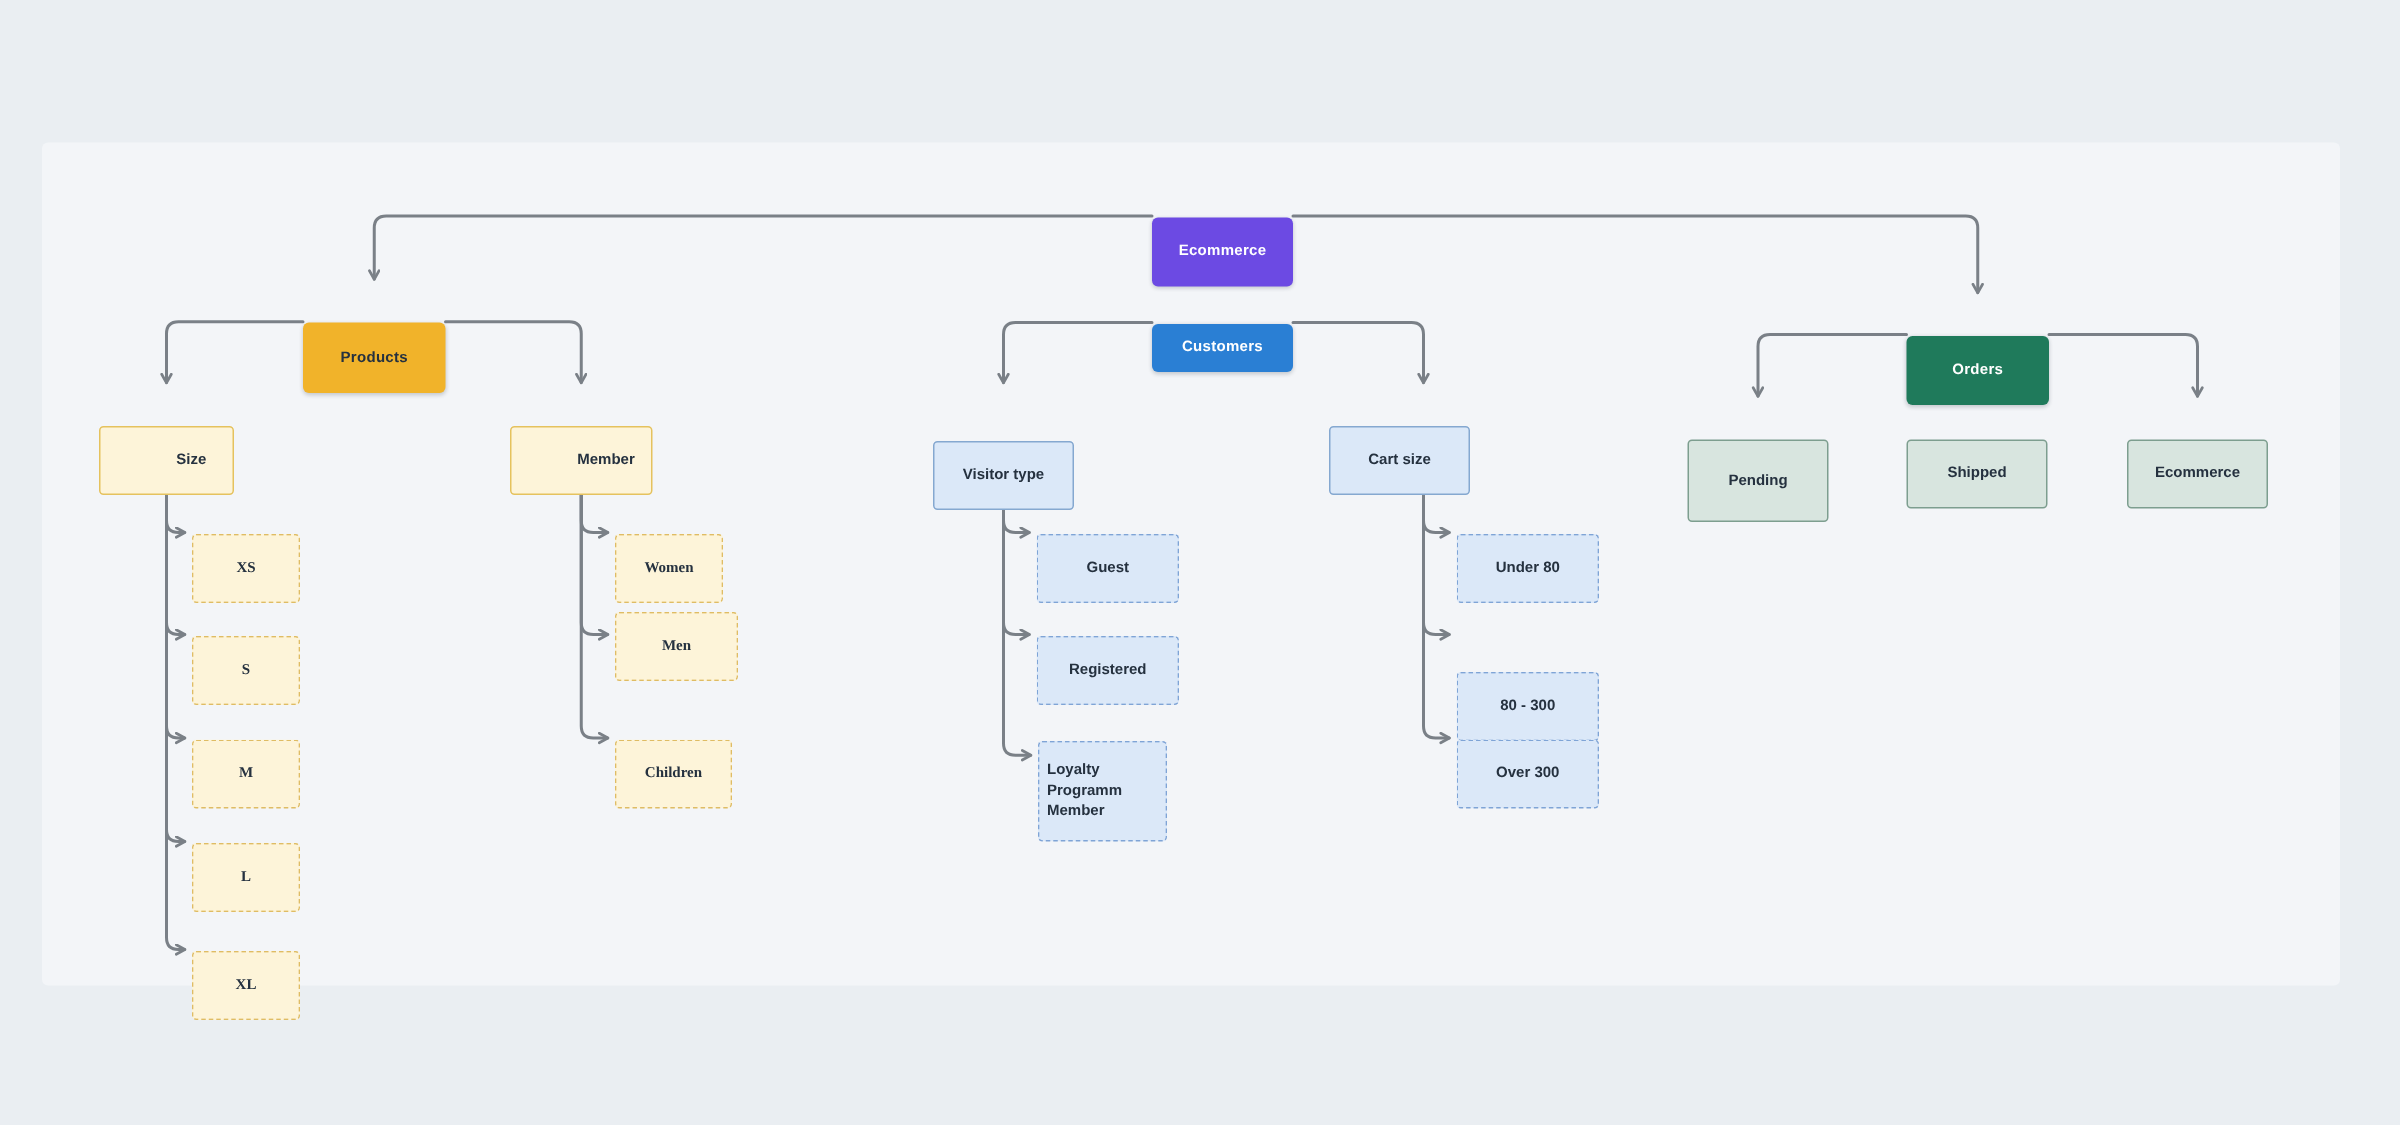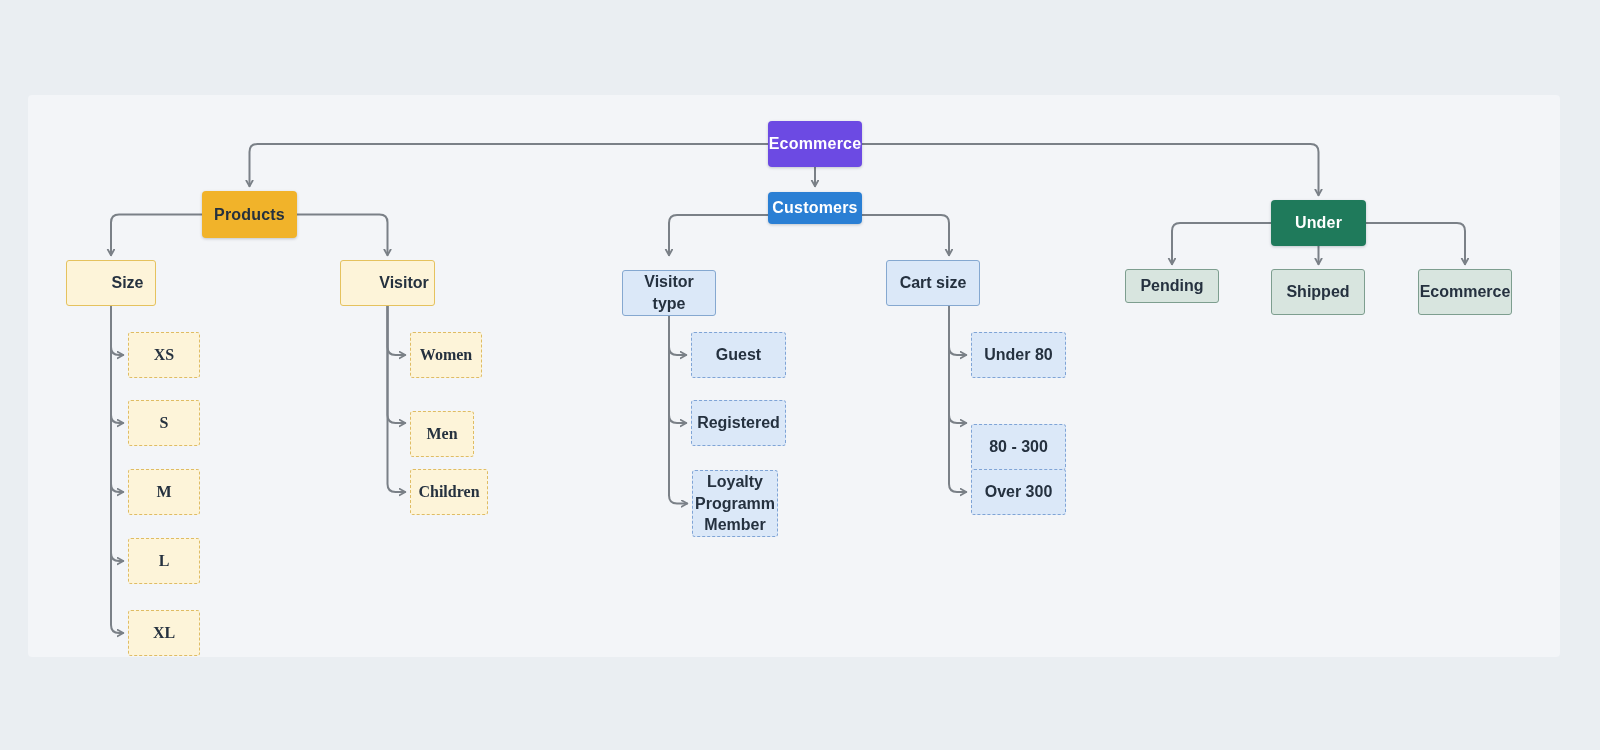--- a/index.html
+++ b/index.html
@@ -15,23 +15,23 @@
     background:#f3f5f8;border-radius:4px;
   }
   svg.edge-layer{position:absolute;left:0;top:0;}
   svg.edge-layer path.edge{
     stroke:var(--c-connector);stroke-width:2;fill:none;
     stroke-linecap:round;stroke-linejoin:round;
   }
   .node{
     position:absolute;box-sizing:border-box;
     display:flex;align-items:center;justify-content:center;
-    text-align:center;font-weight:bold;font-size:16px;
+    font-weight:bold;font-size:10px;
     color:var(--c-text-dark);border-radius:3px;
-    line-height:1.35;padding:2px 5px;cursor:default;
+    line-height:1.35;padding:2px 5px;cursor:default;margin-top:24px;
   }
   .accent{
     color:var(--c-text-light);border-radius:4px;
     box-shadow:0 1px 3px rgba(20,30,45,.22);
     letter-spacing:.2px;
   }
   .accent.purple{background:var(--c-root-accent);}
   .accent.blue{background:var(--c-customers-accent);}
   .accent.amber{background:var(--c-products-accent);color:var(--c-text-dark);}
   .accent.green{background:var(--c-orders-accent);}
@@ -81,38 +81,38 @@
     <path class="edge" marker-end="url(#arr)" d="M669,306 L669,495.5 Q669,503.5 677,503.5 L687,503.5"></path>
 
     <path class="edge" marker-end="url(#arr)" d="M949,306 L949,347 Q949,355 957,355 L966,355"></path>
     <path class="edge" marker-end="url(#arr)" d="M949,306 L949,415 Q949,423 957,423 L966,423"></path>
     <path class="edge" marker-end="url(#arr)" d="M949,306 L949,484 Q949,492 957,492 L966,492"></path>
   </svg>
 
   <div class="node accent purple" style="left:768px;top:121px;width:94px;height:46px">Ecommerce</div>
   <div class="node accent amber" style="left:202px;top:191px;width:95px;height:47px">Products</div>
   <div class="node accent blue" style="left:768px;top:192px;width:94px;height:32px">Customers</div>
-  <div class="node accent green" style="left:1271px;top:200px;width:95px;height:46px">Under</div>
+  <div class="node accent green" style="left:1271px;top:200px;width:95px;height:46px">Orders</div>
 
   <div class="node y-solid" style="left:66px;top:260px;width:90px;height:46px">Size</div>
-  <div class="node y-solid" style="left:340px;top:260px;width:95px;height:46px">Visitor</div>
+  <div class="node y-solid" style="left:340px;top:260px;width:95px;height:46px">Member</div>
   <div class="node b-solid" style="left:622px;top:270px;width:94px;height:46px">Visitor type</div>
   <div class="node b-solid" style="left:886px;top:260px;width:94px;height:46px">Cart size</div>
-  <div class="node g-solid" style="left:1125px;top:269px;width:94px;height:34px">Pending</div>
+  <div class="node g-solid" style="left:1125px;top:269px;width:94px;height:55px">Pending</div>
   <div class="node g-solid" style="left:1271px;top:269px;width:94px;height:46px">Shipped</div>
   <div class="node g-solid" style="left:1418px;top:269px;width:94px;height:46px">Ecommerce</div>
 
   <div class="node y-dash" style="left:128px;top:332px;width:72px;height:46px">XS</div>
   <div class="node y-dash" style="left:128px;top:400px;width:72px;height:46px">S</div>
   <div class="node y-dash" style="left:128px;top:469px;width:72px;height:46px">M</div>
   <div class="node y-dash" style="left:128px;top:538px;width:72px;height:46px">L</div>
   <div class="node y-dash" style="left:128px;top:610px;width:72px;height:46px">XL</div>
 
   <div class="node y-dash" style="left:410px;top:332px;width:72px;height:46px">Women</div>
-  <div class="node y-dash" style="left:410px;top:411px;width:64px;height:46px">Men</div>
+  <div class="node y-dash" style="left:410px;top:384px;width:82px;height:46px">Men</div>
   <div class="node y-dash" style="left:410px;top:469px;width:78px;height:46px">Children</div>
 
   <div class="node b-dash" style="left:691px;top:332px;width:95px;height:46px">Guest</div>
   <div class="node b-dash" style="left:691px;top:400px;width:95px;height:46px">Registered</div>
   <div class="node b-dash" style="left:692px;top:470px;width:86px;height:67px">Loyalty Programm Member</div>
 
   <div class="node b-dash" style="left:971px;top:332px;width:95px;height:46px">Under 80</div>
   <div class="node b-dash" style="left:971px;top:424px;width:95px;height:46px">80 - 300</div>
   <div class="node b-dash" style="left:971px;top:469px;width:95px;height:46px">Over 300</div>
 </div>

